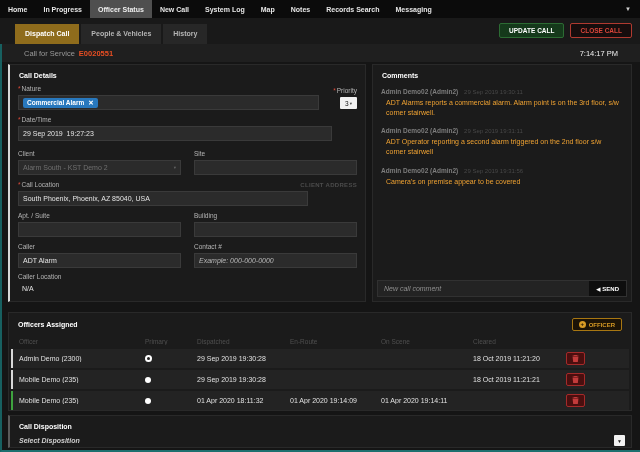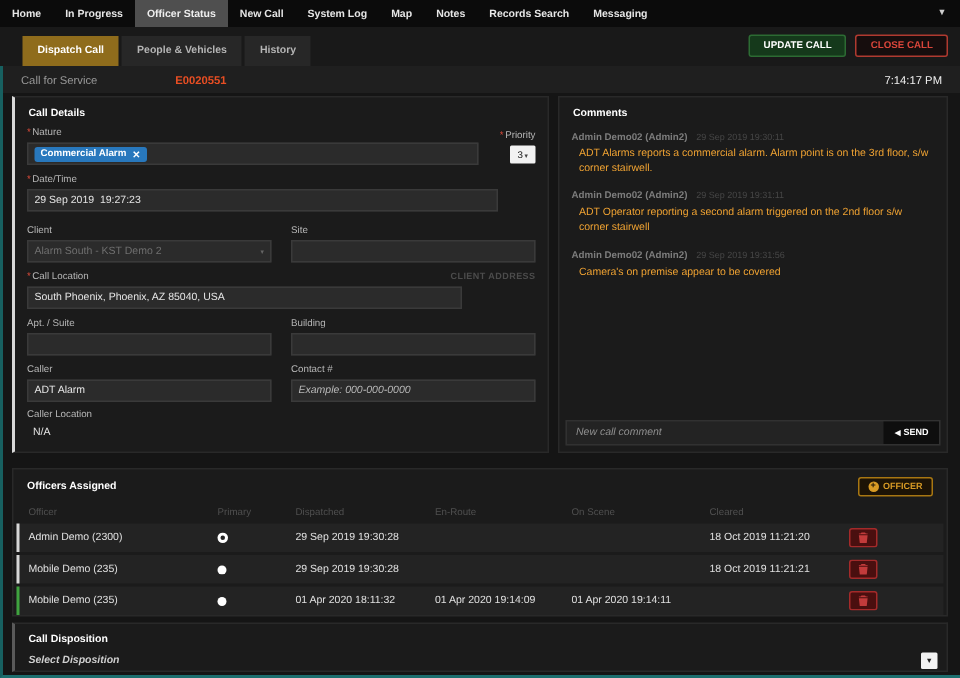--- a/index.html
+++ b/index.html
@@ -15,23 +15,23 @@
   
   .tabbar { height:26px; background:#191919; display:flex; align-items:flex-end; padding-left:15px; position:relative; }
   .tab { height:20px; line-height:20px; padding:0 10px; font-size:7px; font-weight:bold; background:#272727; color:#b5b5b5; margin-right:2px; cursor:pointer; white-space:nowrap; }
   .tab.active { background:#8f6c1c; color:#fff; }
   .tabbar-buttons { position:absolute; right:8px; top:5px; display:flex; gap:6px; }
   .btn-update { background:#15391b; border:1px solid #2c6b33; color:#fff; font-size:6.5px; font-weight:bold; padding:3px 9px; border-radius:2px; cursor:pointer; }
   .btn-close  { background:#160d0d; border:1px solid #b03a30; color:#d9453a; font-size:6.5px; font-weight:bold; padding:3px 9px; border-radius:2px; cursor:pointer; }
 
   
   .content { height:408px; border-left:2px solid #176060; border-bottom:2px solid #1d6f6f; background:#151515; position:relative; }
-  .call-header { height:18px; background:#1f1f1f; display:flex; align-items:center; padding:0 12px; font-size:7.5px; }
+  .call-header { height:18px; background:#1f1f1f; display:flex; align-items:center; padding:0 22px; font-size:7.5px; }
   .cfs-label { color:#9a9a9a; margin-right:4px; }
-  .cfs-id { color:#e84e23; font-weight:bold;margin-left:48px; }
+  .cfs-id { color:#e84e23; font-weight:bold; }
   .cfs-time { margin-left:auto; color:#f0f0f0; }
   .main { position:relative; height:388px; }
 
   .panel { position:absolute; background:#1b1b1b; border:1px solid #292929; }
   #call-details { left:6px;  top:2px;   width:358px; height:238px; border-left:2px solid #d8d8d8; }
   #comments-panel { left:370px; top:2px; width:260px; height:238px; }
   #officers-panel { left:6px; top:250px; width:624px; height:99px; }
   #disposition-panel { left:6px; top:353px; width:624px; height:33px; border-left:2px solid #5a5a5a; }
 
   .section-title { font-size:7px; font-weight:bold; color:#fff; padding:7px 9px 0; }

